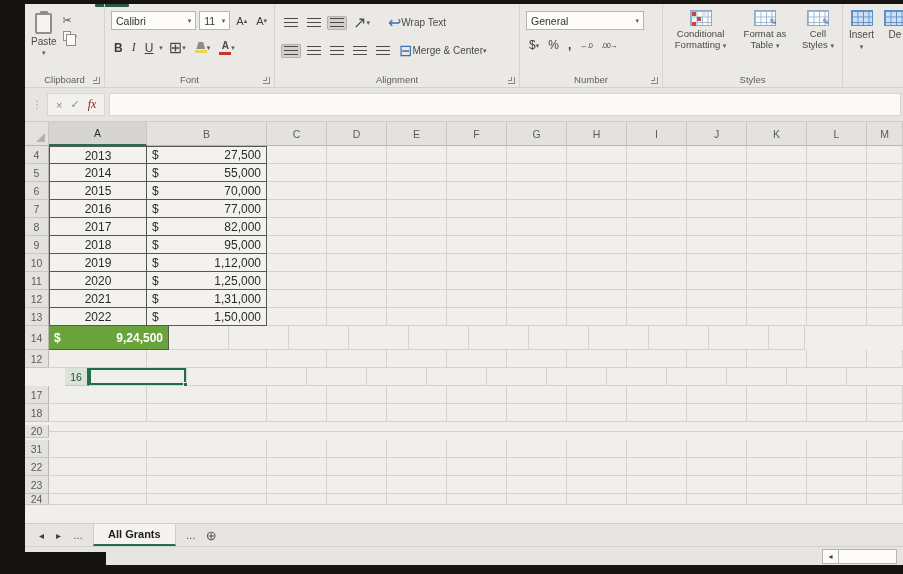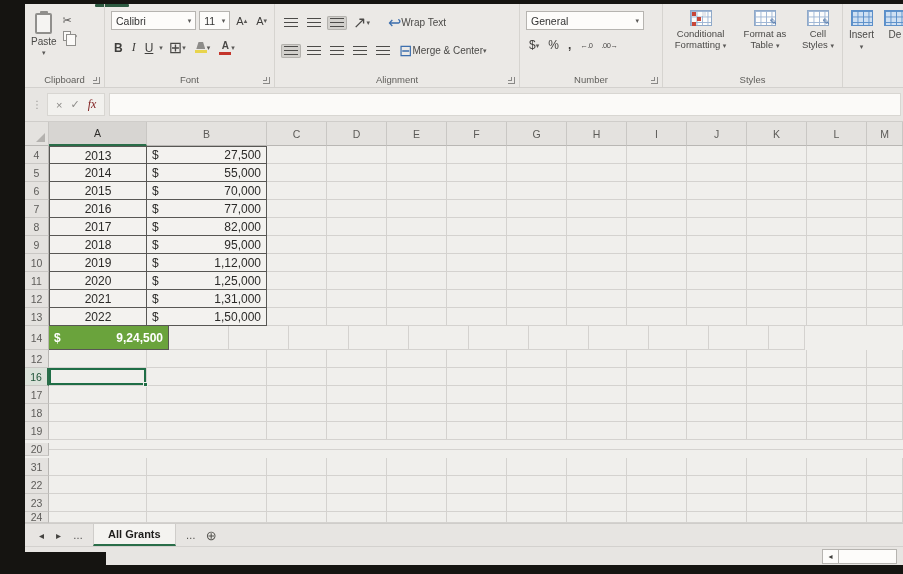--- a/index.html
+++ b/index.html
@@ -96,21 +96,21 @@
 
   
   .grid { position:relative; height:401px; overflow:hidden; background:#f0efec; }
   .hrow { display:flex; height:24px; }
   .corner { width:24px; height:100%; background:#e4e2df; border-right:1px solid #c9c7c4; border-bottom:1px solid #b9b7b4; position:relative; flex:none; }
   .corner-tri { position:absolute; right:3px; bottom:3px; width:0; height:0; border-left:9px solid transparent; border-bottom:9px solid #b4b2af; }
   .ch { height:100%; background:#e4e2df; border-right:1px solid #c9c7c4; border-bottom:1px solid #b9b7b4; display:flex; align-items:center; justify-content:center; font-size:10.5px; color:#5c5b58; flex:none; }
   .ch-sel { background:#d7d5d2; border-bottom:2px solid #2a6e49; color:#2e2d2b; }
   .g-row { display:flex; }
   .rh { width:24px; background:#e4e2df; border-right:1px solid #b9b7b4; border-bottom:1px solid #c9c7c4; display:flex; align-items:center; justify-content:center; font-size:10.5px; color:#5c5b58; flex:none; }
-  .rh-sel { background:#dbe2da; border-right:2px solid #2a6e49; color:#1f5438; }
+  .rh-sel { background:#dbe2da; border-right:2px solid #2a6e49; color:#1f5438;margin-left:40px; }
   .cell { border-right:1px solid #d4d2cf; border-bottom:1px solid #d4d2cf; background:#f0efec; position:relative; flex:none; font-size:12px; color:#2b2a28; display:flex; align-items:center; }
   .cell.tb { border-right:1px solid #585754; border-bottom:1px solid #585754; background:#f3f2ef; }
   .cell.tb-top { border-top:1px solid #585754; }
   .cell.tb-left { border-left:1px solid #585754; }
   .cell .yr { width:100%; text-align:center; }
   .cell .cur { padding-left:5px; }
   .cell .amt { margin-left:auto; padding-right:5px; }
   .cell.total-cell { background:#6aa33c; color:#ffffff; font-weight:bold; }
   .sel-cell { box-shadow:inset 0 0 0 2px #1f6e46; z-index:2; }
   .sel-handle { position:absolute; right:-2px; bottom:-2px; width:5px; height:5px; background:#1f6e46; border:1px solid #f0efec; z-index:3; }
@@ -623,36 +623,20 @@
           <div class="cell" style="width: 60px;"></div>
           <div class="cell" style="width: 60px;"></div>
           <div class="cell" style="width: 60px;"></div>
           <div class="cell" style="width: 60px;"></div>
           <div class="cell" style="width: 60px;"></div>
           <div class="cell" style="width: 60px;"></div>
           <div class="cell" style="width: 60px;"></div>
           <div class="cell" style="width: 60px;"></div>
           <div class="cell" style="width: 36px;"></div>
         </div>
-        <div class="g-row" style="height: 18px;">
-          <div class="rh">19</div>
-          <div class="cell" style="width: 98px;"></div>
-          <div class="cell" style="width: 120px;"></div>
-          <div class="cell" style="width: 60px;"></div>
-          <div class="cell" style="width: 60px;"></div>
-          <div class="cell" style="width: 60px;"></div>
-          <div class="cell" style="width: 60px;"></div>
-          <div class="cell" style="width: 60px;"></div>
-          <div class="cell" style="width: 60px;"></div>
-          <div class="cell" style="width: 60px;"></div>
-          <div class="cell" style="width: 60px;"></div>
-          <div class="cell" style="width: 60px;"></div>
-          <div class="cell" style="width: 60px;"></div>
-          <div class="cell" style="width: 36px;"></div>
-        </div>
         <div class="g-row" style="height: 18px; align-items: center;">
           <div class="rh">20</div>
           <div class="cell" style="width: 98px;"></div>
           <div class="cell" style="width: 120px;"></div>
           <div class="cell" style="width: 60px;"></div>
           <div class="cell" style="width: 60px;"></div>
           <div class="cell" style="width: 60px;"></div>
           <div class="cell" style="width: 60px;"></div>
           <div class="cell" style="width: 60px;"></div>
           <div class="cell" style="width: 60px;"></div>

